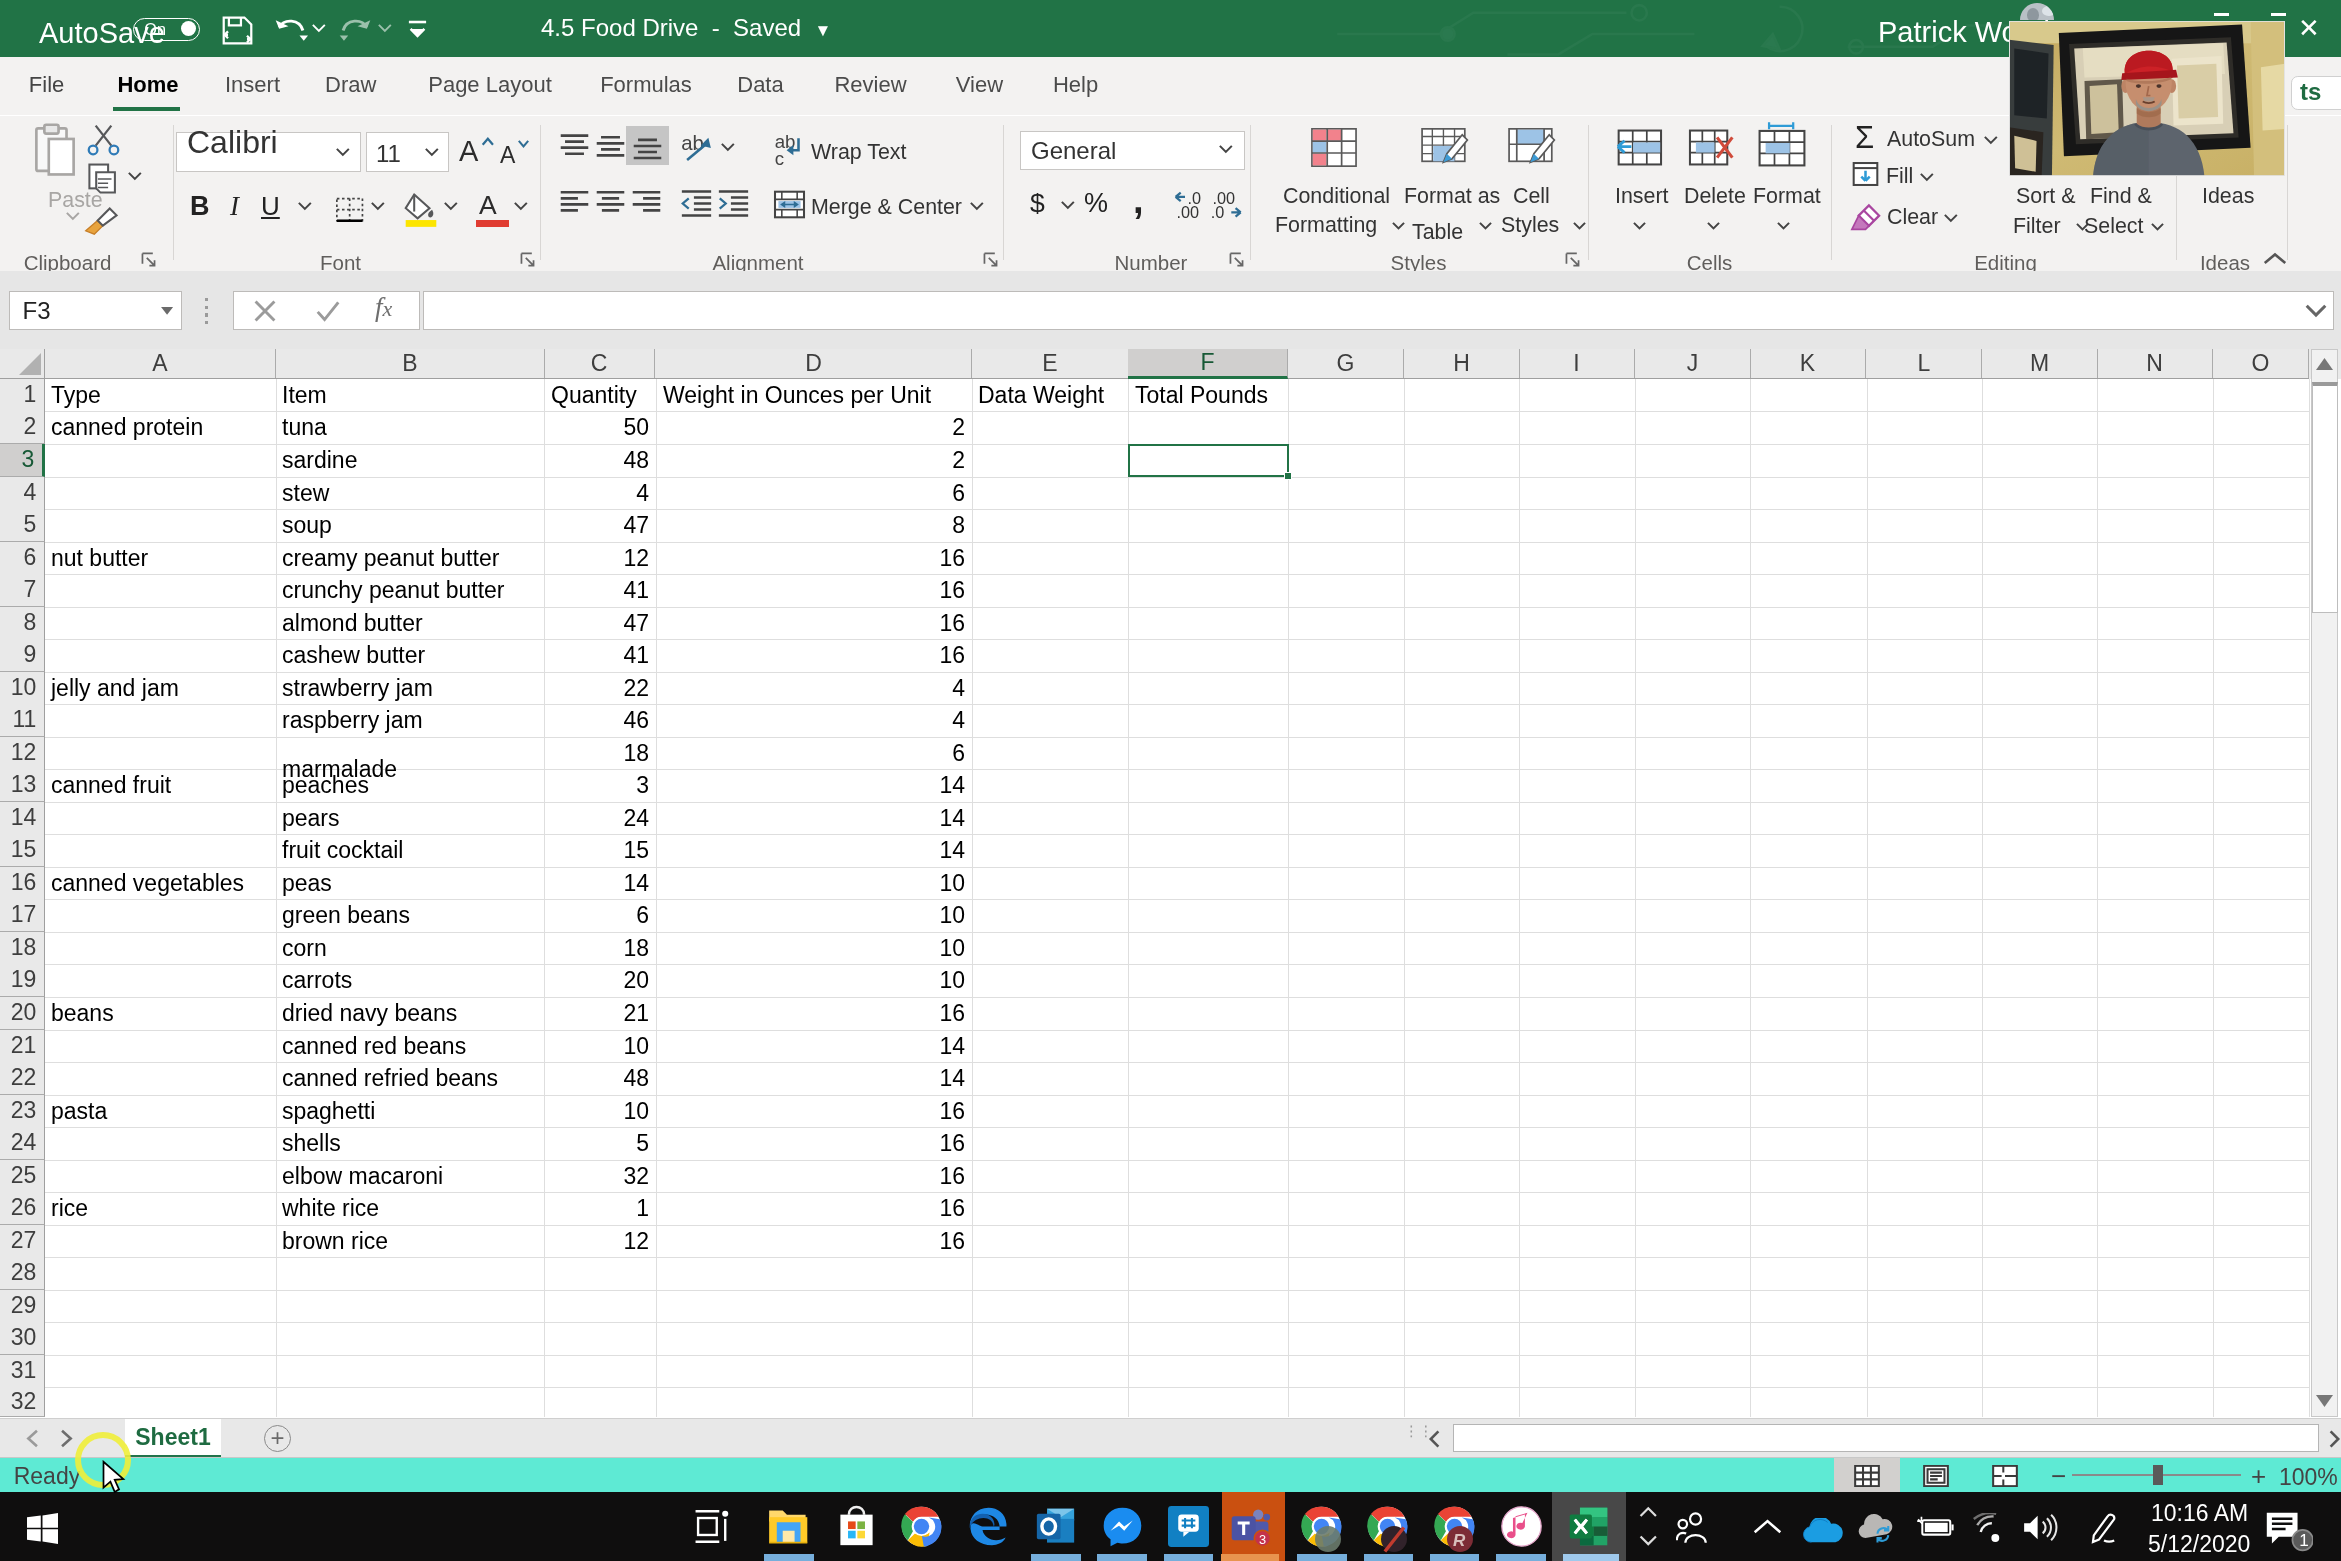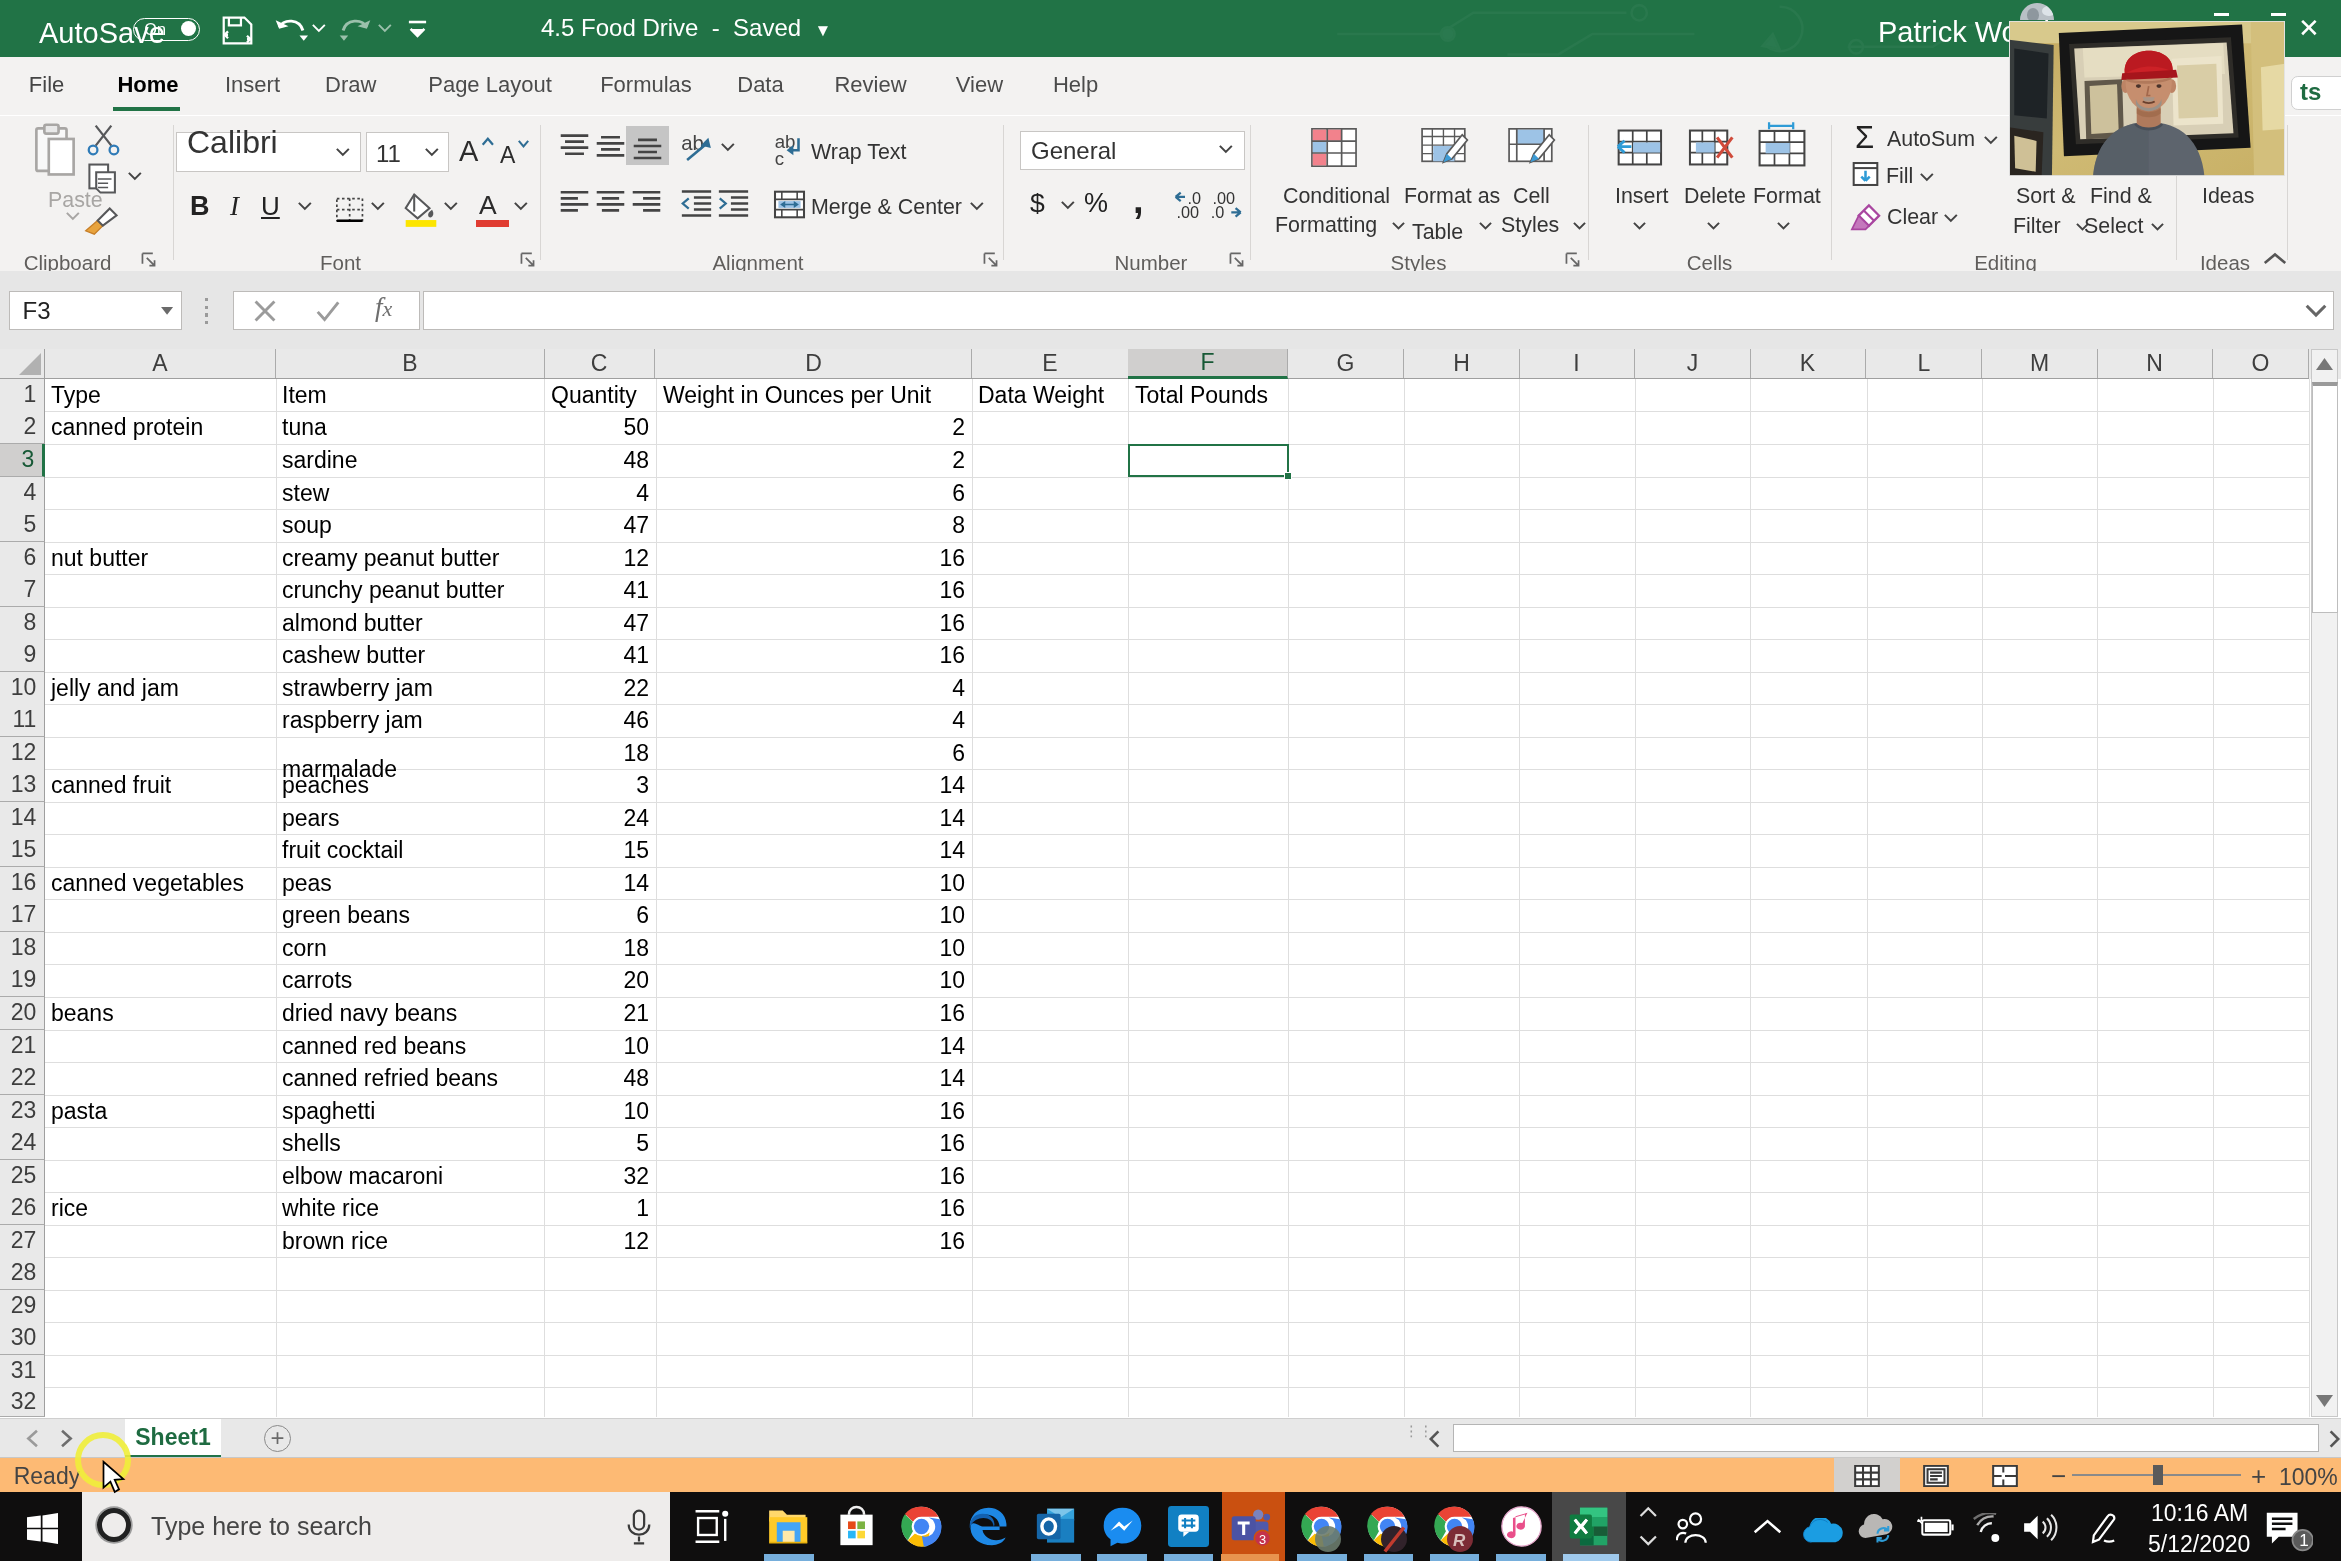--- a/index.html
+++ b/index.html
@@ -54,21 +54,21 @@
 .selcell{position:absolute;left:1128px;top:95px;width:161px;height:33px;border:2.6px solid #217346;background:#fff}
 .selhandle{position:absolute;left:1284px;top:123px;width:7.7px;height:7.7px;background:#217346;border:1.7px solid #fff}
 
 .vscroll{position:absolute;left:2311px;top:0;width:27px;height:1068px;background:#f1f1f1;border:0.9px solid #c8c8c8}
 .vthumb{position:absolute;left:2312px;top:33px;width:26px;height:231px;background:#fff;border:0.9px solid #bdbdbd;border-top:4.3px solid #9a9a9a}
 
 .tabsrow{position:absolute;left:0;top:1418px;width:2342px;height:39px;background:#e8e8e8;border-top:0.9px solid #cfcfcf}
 .sheettab{position:absolute;left:125px;top:0;width:96px;height:39px;background:#fff;border-bottom:3.4px solid #21734a;color:#1e6b41;font-weight:bold;font-size:23px;text-align:center;line-height:36px}
 .hscroll-track{position:absolute;left:1453px;top:5.1px;width:866px;height:28px;background:#fff;border:0.9px solid #b5b5b5}
 
-.statusbar{position:absolute;left:0;top:1457px;width:2342px;height:35px;background:#fdba74;border-top:0.9px solid #c8c8c8}
+.statusbar{position:absolute;left:0;top:1457px;width:2342px;height:35px;background:#5eead4;border-top:0.9px solid #c8c8c8}
 .ready{position:absolute;left:13.7px;top:5.1px;font-size:23px;color:#444}
 
 .taskbar{position:absolute;left:0;top:1492px;width:2342px;height:69px;background:#0f0e0e}
 .tsearch{position:absolute;left:82px;top:0;width:588px;height:69px;background:#eeeceb}
 .tsearch .ttxt{position:absolute;left:152px;top:19.7px;font-size:25px;color:#454545}
 .underline{position:absolute;top:62px;height:6.8px;background:#76aedb}
 .trayt{position:absolute;color:#fff;font-size:23px;white-space:nowrap}
 
 .ycircle{position:absolute;left:75px;top:1432px;width:56px;height:56px;border-radius:50%;border:6.8px solid #f0ee3a;opacity:.9}
 </style></head><body>
@@ -766,31 +766,20 @@
   </defs>
 </svg>
 
 <svg style="position:absolute;left:26.5px;top:21.4px" width="31" height="31" viewBox="0 0 36 36">
   <polygon points="0,5 16,3 16,17 0,17" fill="#fff"></polygon>
   <polygon points="18,3 36,0 36,17 18,17" fill="#fff"></polygon>
   <polygon points="0,19 16,19 16,33 0,31" fill="#fff"></polygon>
   <polygon points="18,19 36,19 36,36 18,33" fill="#fff"></polygon>
 </svg>
 
-<div class="tsearch">
-  <div style="position:absolute;left:15.4px;top:16.3px;width:34px;height:34px;border-radius:50%;border:5.1px solid #212121;box-shadow:0 0 0 1.7px #9b9b9b"></div>
-  <div class="ttxt" style="left:69px">Type here to search</div>
-  <svg style="position:absolute;left:544px;top:17px" width="26" height="36" viewBox="0 0 30 42">
-    <g fill="none" stroke="#3a3a3a" stroke-width="2.6">
-      <rect x="9" y="2" width="12" height="22" rx="6"></rect>
-      <path d="M3 18 c0 16 24 16 24 0"></path>
-      <path d="M15 32 v6 M9 40 h12"></path>
-    </g>
-  </svg>
-</div>
 
 <svg style="position:absolute;left:693px;top:15.4px" width="39" height="39" viewBox="0 0 46 46">
   <g stroke="#fff" stroke-width="2.8" fill="none">
     <path d="M3 5 h28 M3 41 h28"></path>
     <rect x="6" y="13" width="22" height="20"></rect>
     <path d="M38 14 v26"></path>
   </g>
   <circle cx="38" cy="8" r="3.6" fill="#fff"></circle>
 </svg>
 

